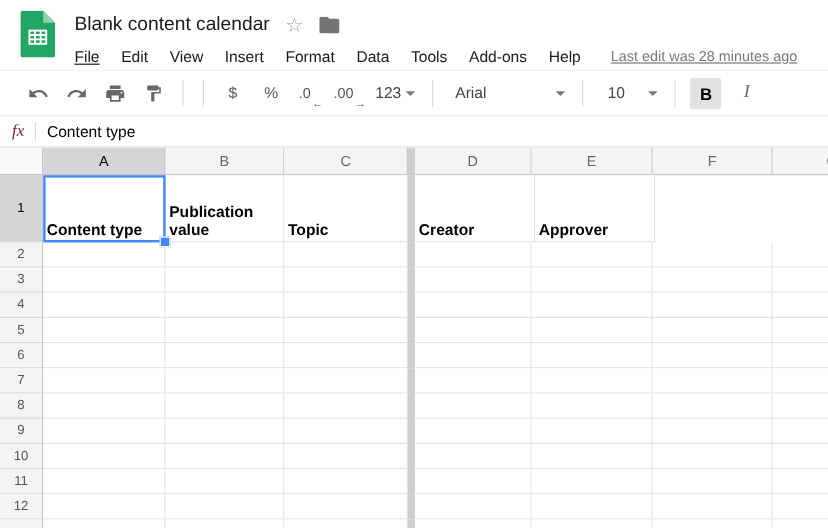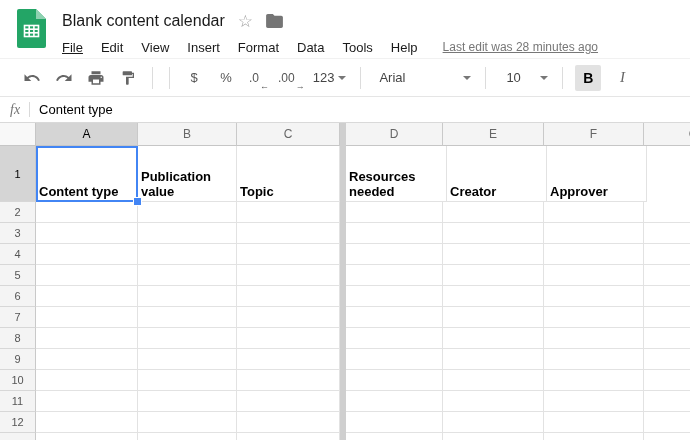--- a/index.html
+++ b/index.html
@@ -30,21 +30,21 @@
   .ttext{font-size:13px;color:#444;}
   .dollar,.pct{font-size:13px;color:#555;font-weight:400;}
   .dec{font-size:12px;color:#555;position:relative;padding-right:8px;}
   .dec .mini-arrow{position:absolute;font-size:9px;color:#555;right:-2px;bottom:-6px;}
   .font-btn{width:92px;justify-content:space-between;padding:0 2px 0 6px;}
   .size-btn{width:42px;justify-content:space-between;padding:0 2px 0 8px;}
   .bold-b{font-size:14px;font-weight:700;width:26px;}
   .italic-i{font-family:"Liberation Serif","DejaVu Serif",serif;font-style:italic;font-size:15px;color:#666;width:26px;}
   
   .formula-bar{height:25px;border-top:1px solid #e5e5e5;border-bottom:1px solid #d9d9d9;display:flex;align-items:center;background:#fff;}
-  .fx{font-family:"Liberation Serif","DejaVu Serif",serif;font-style:italic;color:#737373;font-size:14px;margin-left:10px;}
+  .fx{font-family:"Liberation Serif","DejaVu Serif",serif;font-style:italic;color:#7f1d1d;font-size:14px;margin-left:10px;}
   .fx-div{width:1px;height:15px;background:#d9d9d9;margin:0 9px 0 9px;}
   .fx-value{font-size:13px;color:#000;}
   
   .grid{position:relative;width:690px;height:318px;overflow:hidden;background:#fff;}
   .g-row{display:flex;}
   .g-row > div{box-sizing:border-box;flex:none;}
   .g-corner{background:#f8f8f8;border-right:1px solid #c6c6c6;border-bottom:1px solid #c6c6c6;}
   .g-colhdr{background:#f4f4f4;border-right:1px solid #c9c9c9;border-bottom:1px solid #c6c6c6;
     display:flex;align-items:center;justify-content:center;font-size:12px;color:#666;cursor:pointer;}
   .g-colhdr.sel{background:#d5d5d5;color:#000;}
@@ -86,20 +86,21 @@
       </span>
     </div>
     <nav class="menubar">
       <span class="menu-item">File</span>
         <span class="menu-item">Edit</span>
         <span class="menu-item">View</span>
         <span class="menu-item">Insert</span>
         <span class="menu-item">Format</span>
         <span class="menu-item">Data</span>
         <span class="menu-item">Tools</span>
+        <span class="menu-item">Add-ons</span>
         <span class="menu-item">Help</span>
         <a class="last-edit">Last edit was 28 minutes ago</a>
     </nav>
   </div>
 </header>
 
 <div class="toolbar">
   <div class="tbtn">
     <svg width="18" height="18" viewBox="0 0 24 24">
         <path d="M12.5 8c-2.65 0-5.05.99-6.9 2.6L2 7v9h9l-3.62-3.62c1.39-1.16 3.16-1.88 5.12-1.88 3.54 0 6.55 2.31 7.6 5.5l2.37-.78C21.08 11.03 17.15 8 12.5 8z"></path>
@@ -177,23 +178,20 @@
       <div class="g-cell" style="width: 102px;">
         <span>Content type</span>
       </div>
       <div class="g-cell" style="width: 99px;">
         <span>Publication value</span>
       </div>
       <div class="g-cell" style="width: 103px;">
         <span>Topic</span>
       </div>
       <div class="g-freeze" style="width: 6px;"></div>
-      <div class="g-cell" style="width: 101px;">
-        <span>Resources needed</span>
-      </div>
       <div class="g-cell" style="width: 100px;">
         <span>Creator</span>
       </div>
       <div class="g-cell" style="width: 100px;">
         <span>Approver</span>
       </div>
     </div>
     <div class="g-row" style="height: 21px;">
       <div class="g-rowhdr" style="width: 36px;">2</div>
       <div class="g-cell" style="width: 102px;"></div>

